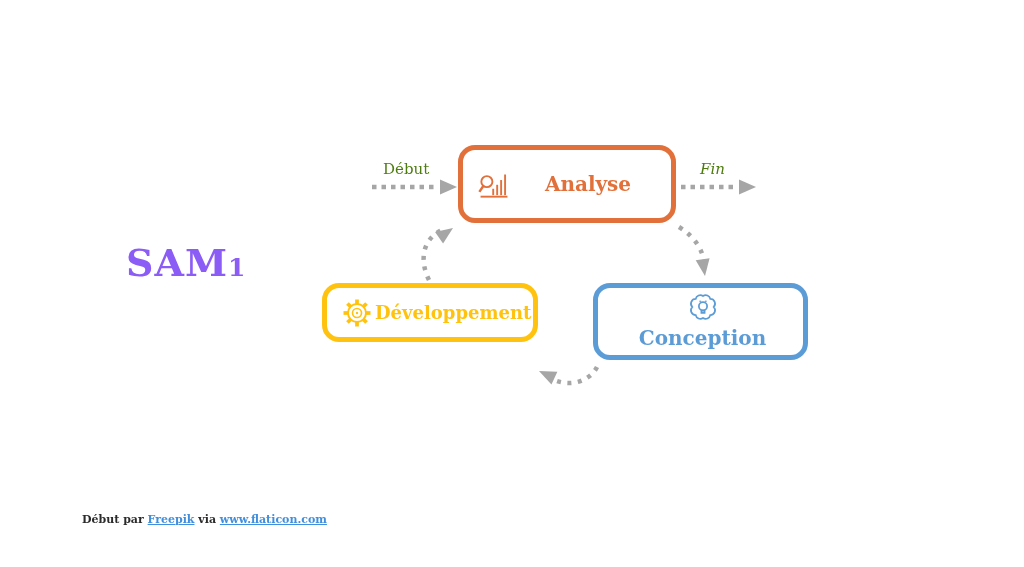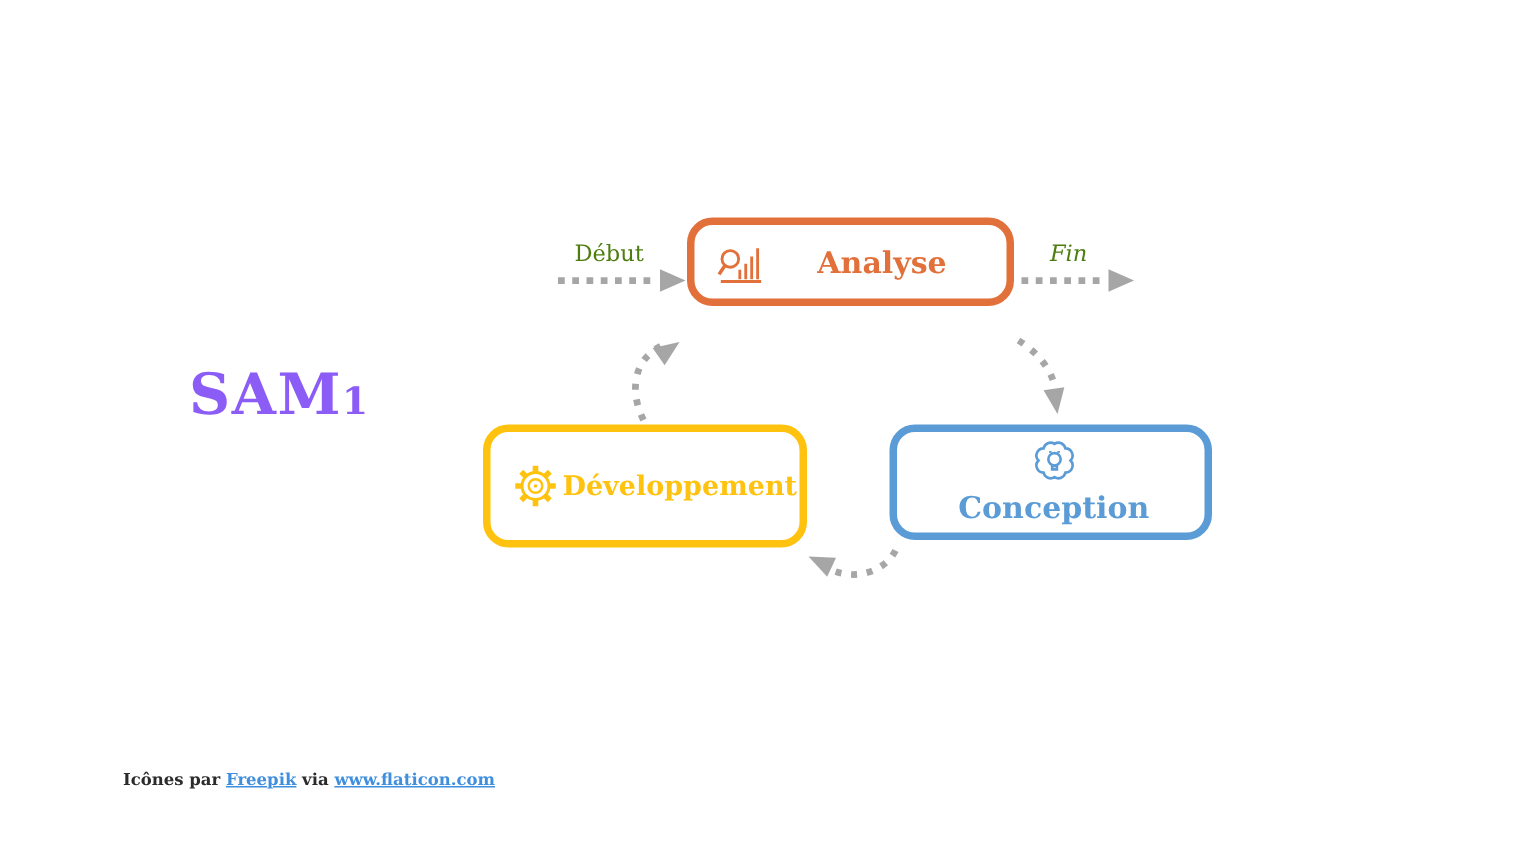--- a/index.html
+++ b/index.html
@@ -58,27 +58,27 @@
   }
   .node .icon { flex: 0 0 auto; display: block; line-height: 0; }
   .node .label {
     flex: 1 1 auto;
     text-align: center;
     font-weight: bold;
     white-space: nowrap;
   }
 
   #node-analyse {
-    left: 458px; top: 145px; width: 218px; height: 59px;
+    left: 458px; top: 145px; width: 218px; height: 78px;
     border-color: #E2703A;
   }
   #node-analyse .label { color: #E2703A; font-size: 20px; }
 
   #node-developpement {
-    left: 322px; top: 283px; width: 216px; height: 82px;
+    left: 322px; top: 283px; width: 216px; height: 59px;
     border-color: #FFC30F;
   }
   #node-developpement .label { color: #FFC30F; font-size: 18px; }
 
   #node-conception {
     left: 593px; top: 283px; width: 215px; height: 77px;
     border-color: #5C9CD6;
     flex-direction: column;
   }
   #node-conception .label { color: #5C9CD6; font-size: 20px; }
@@ -182,16 +182,16 @@
           <path d="M22,28.5 h4 v3 h-4 z"></path>
           <line x1="20.5" y1="16" x2="20.5" y2="17.5"></line>
           <line x1="27.5" y1="16" x2="27.5" y2="17.5"></line>
         </g>
       </svg>
     </span>
     <span class="label">Conception</span>
   </div>
 
   <div id="footer-credit">
-    <span>Icônes par </span><a>Freepik</a><span> via </span><a>www.flaticon.com</a>
+    <span>Début par </span><a>Freepik</a><span> via </span><a>www.flaticon.com</a>
   </div>
 
 </div>
 
 </body></html>

